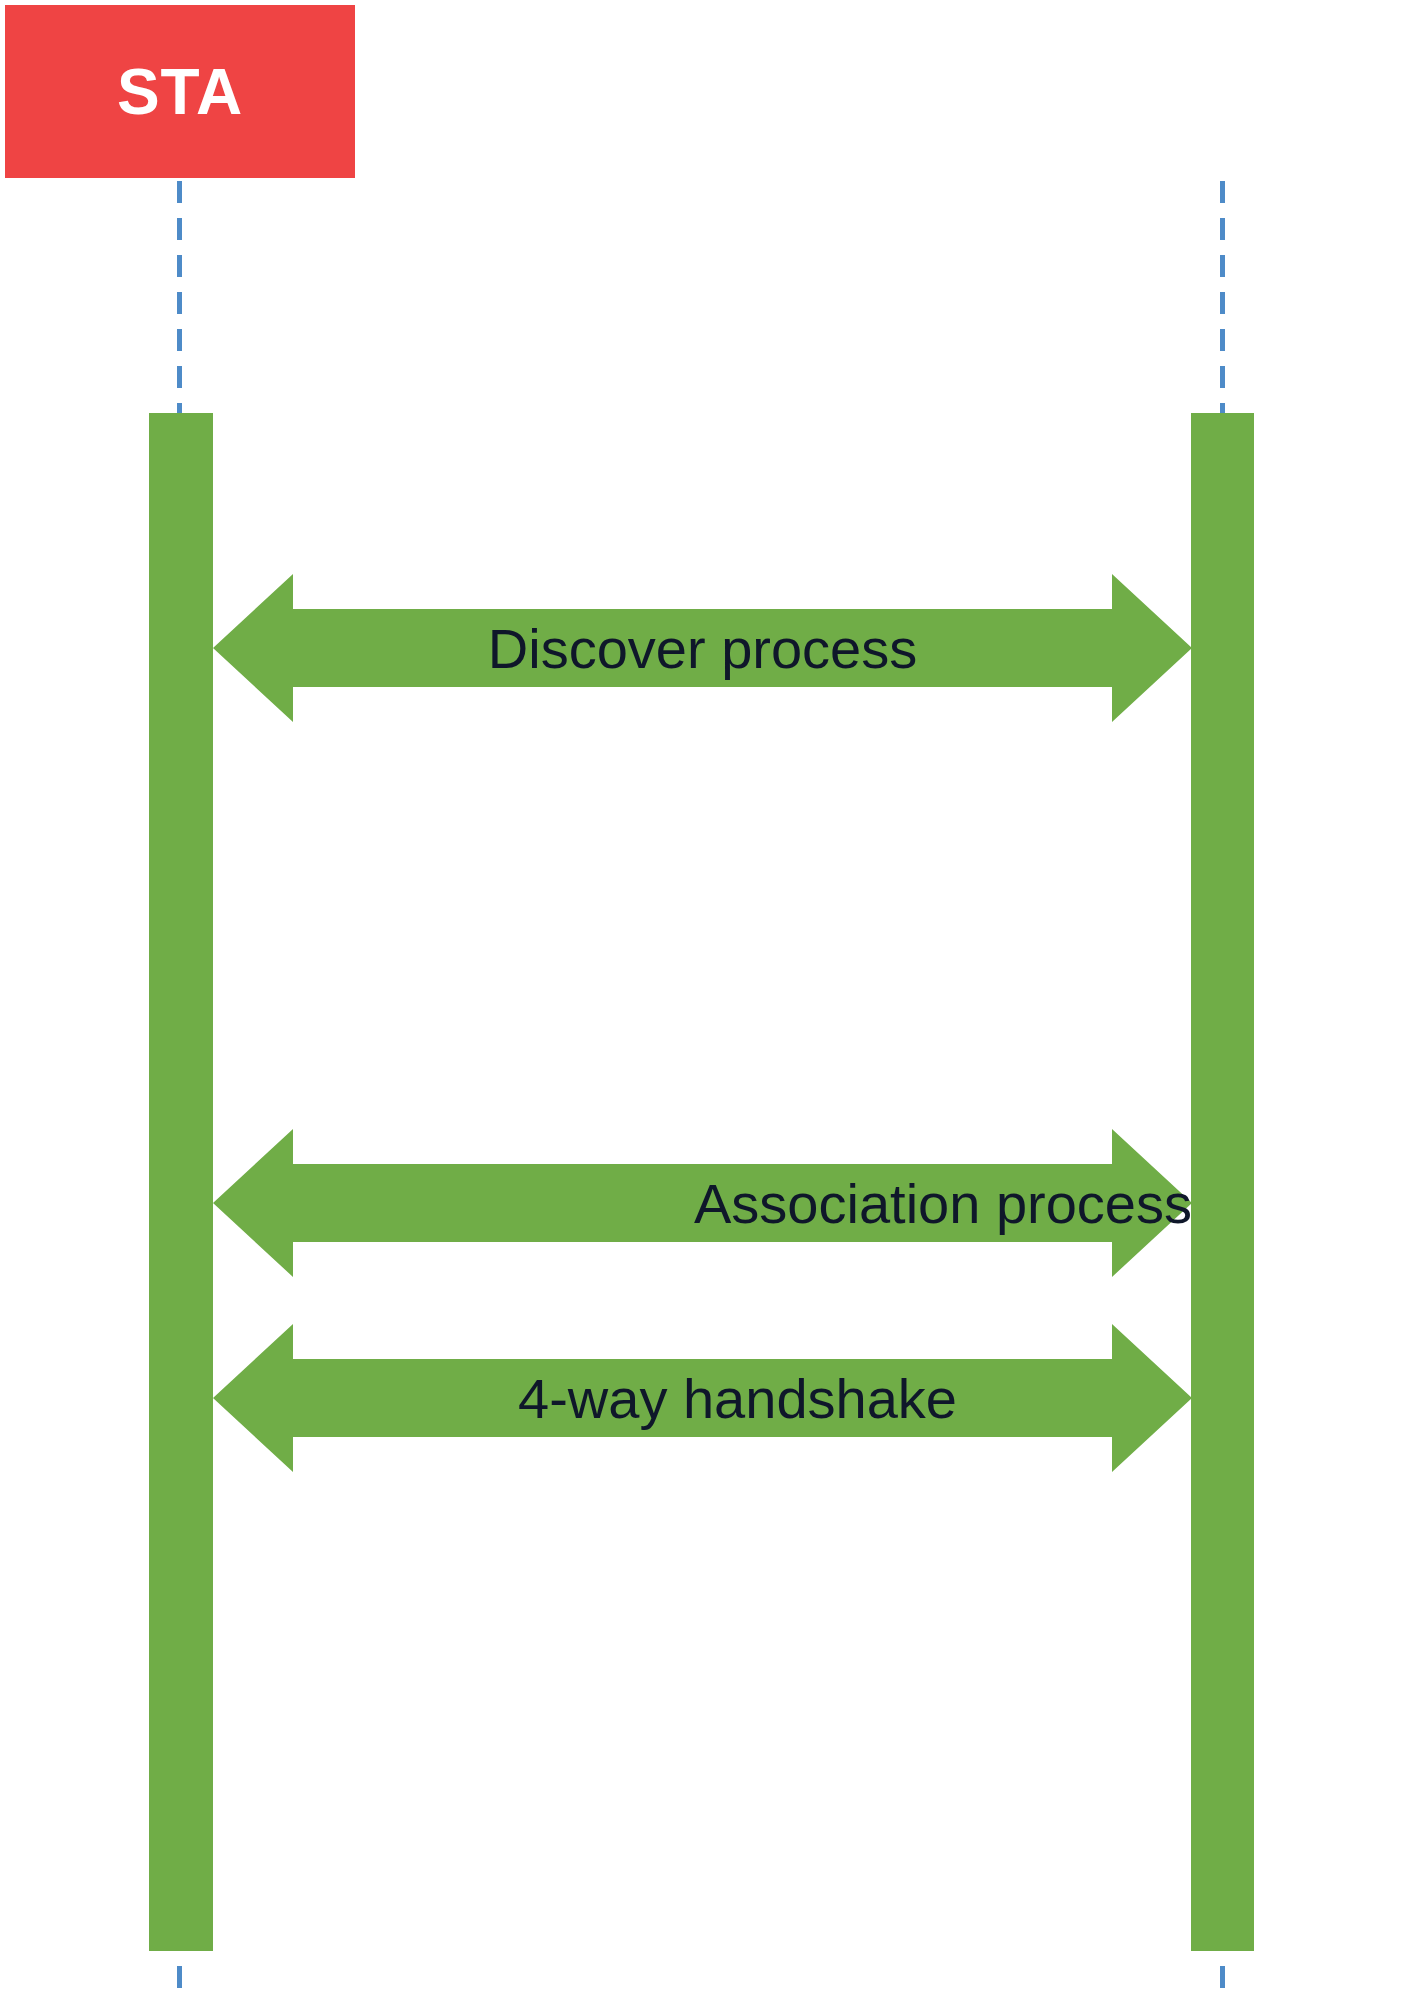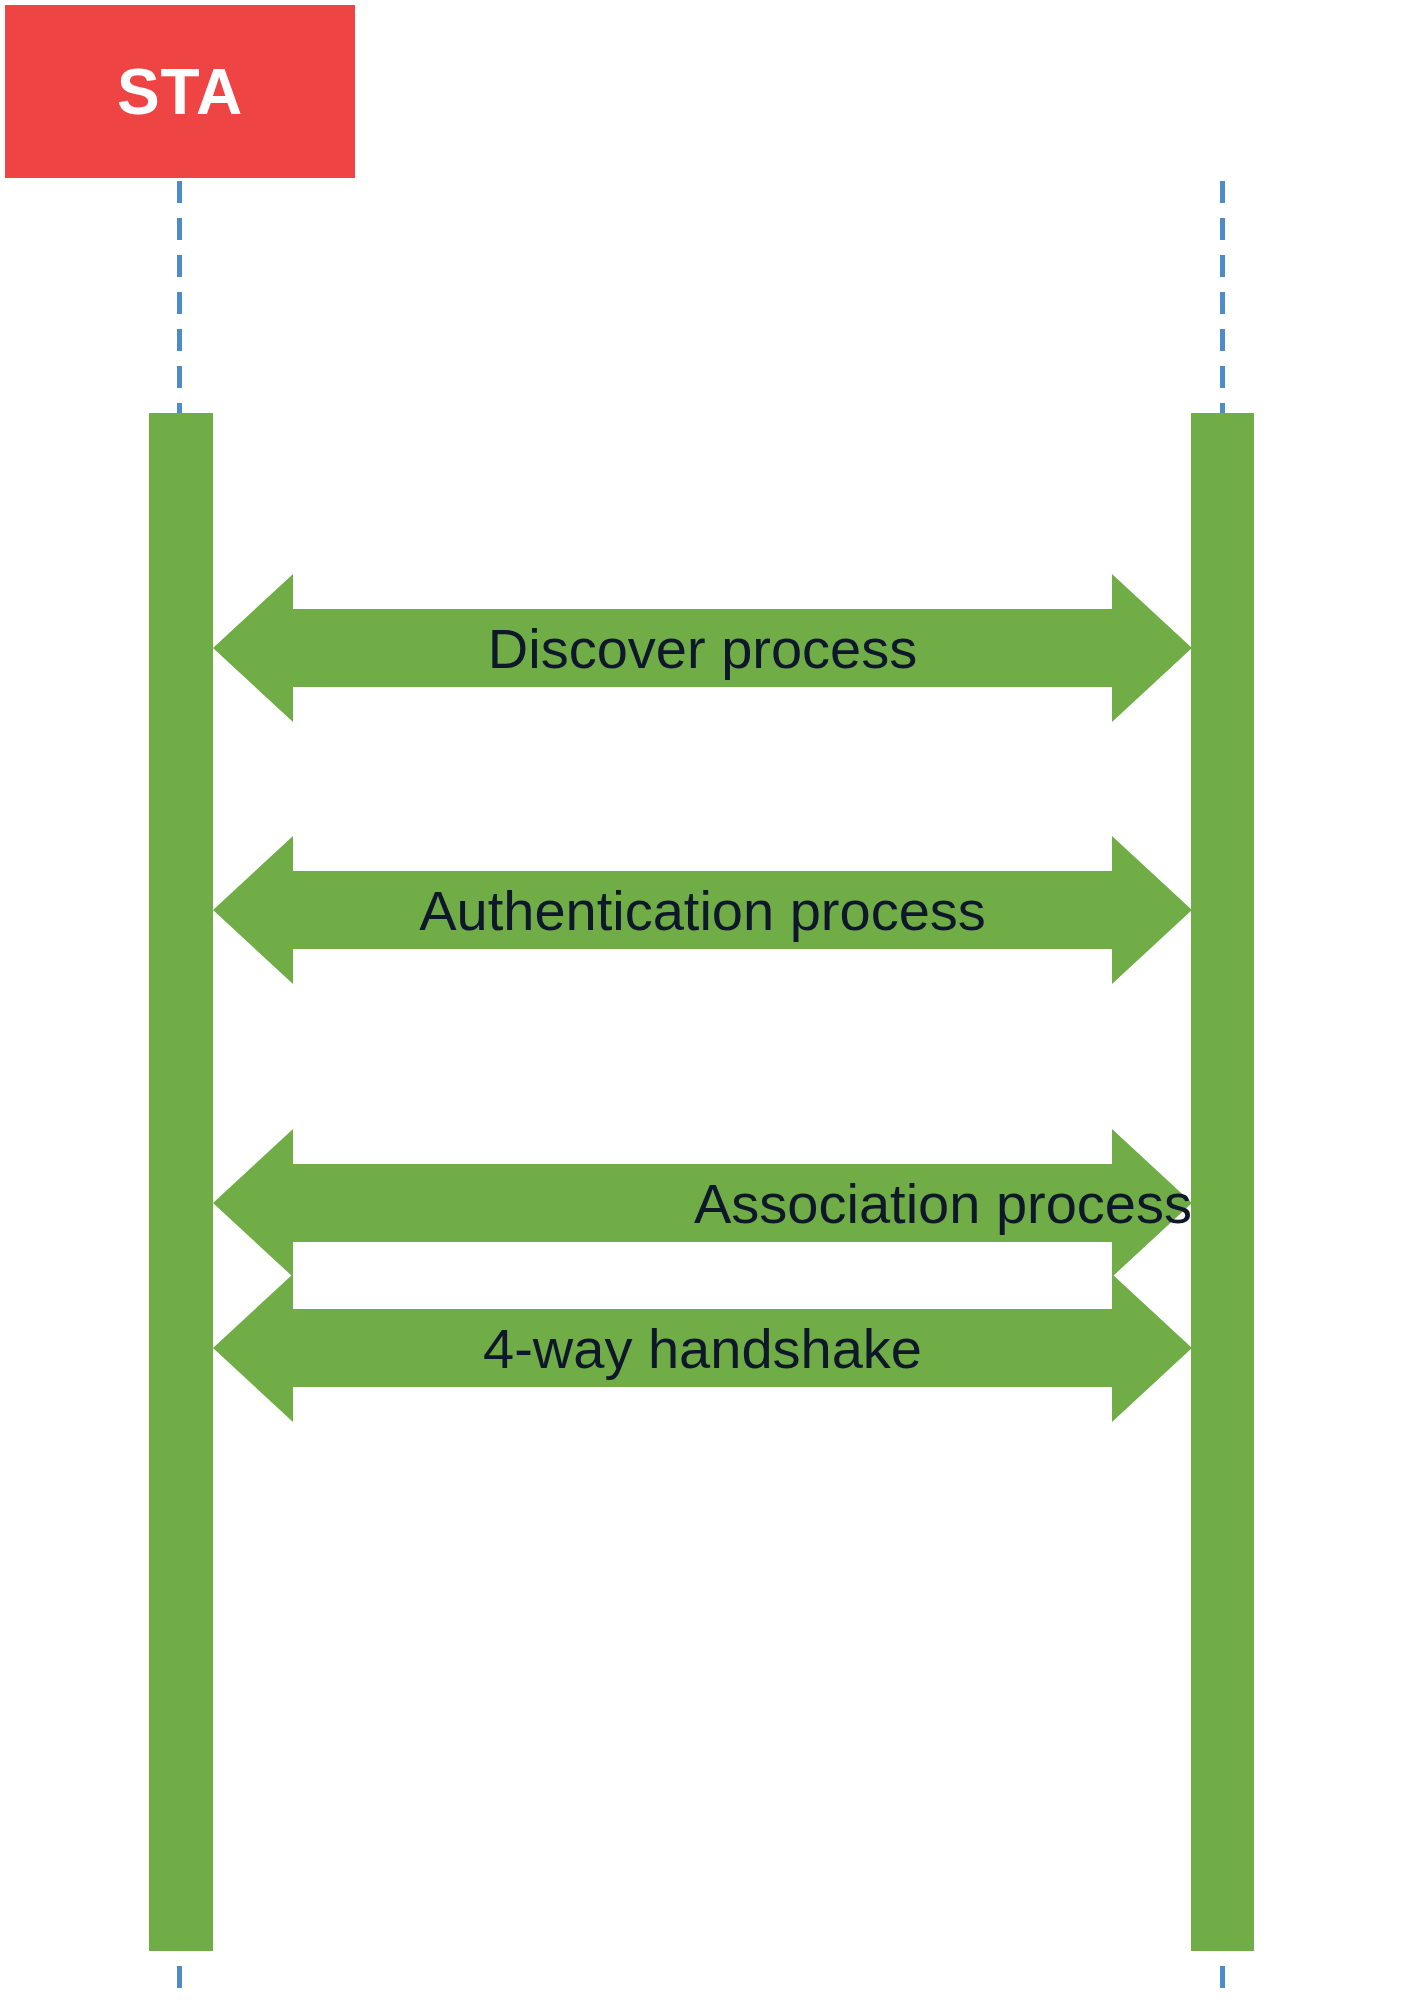--- a/index.html
+++ b/index.html
@@ -83,21 +83,21 @@
     position: relative;
     color: #0f172a;
     font-size: 56px;
     font-weight: 400;
     white-space: nowrap;
     z-index: 1;
   }
   .arrow-1 { top: 574px; }
   .arrow-2 { top: 836px; }
   .arrow-3 { top: 1129px; justify-content: flex-end; }
-  .arrow-4 { top: 1274px; }
+  .arrow-4 { top: 1324px; padding-left: 35px; }
   .arrow-5 { top: 1621px; }
 </style>
 </head>
 <body>
 
 <div class="stage">
 
   <div class="actor-box actor-sta">
     <span class="actor-label">STA</span>
   </div>
@@ -110,26 +110,20 @@
   <div class="activation-bar activation-sta"></div>
   <div class="activation-bar activation-ap"></div>
 
   <div class="message-arrow arrow-1">
     <svg viewBox="0 0 979 148" aria-hidden="true">
       <polygon class="arrow-shape" points="0,74 80,0 80,35 899,35 899,0 979,74 899,148 899,113 80,113 80,148"></polygon>
     </svg>
     <span class="arrow-label">Discover process</span>
   </div>
 
-  <div class="message-arrow arrow-2">
-    <svg viewBox="0 0 979 148" aria-hidden="true">
-      <polygon class="arrow-shape" points="0,74 80,0 80,35 899,35 899,0 979,74 899,148 899,113 80,113 80,148"></polygon>
-    </svg>
-    <span class="arrow-label">Authentication process</span>
-  </div>
 
   <div class="message-arrow arrow-3">
     <svg viewBox="0 0 979 148" aria-hidden="true">
       <polygon class="arrow-shape" points="0,74 80,0 80,35 899,35 899,0 979,74 899,148 899,113 80,113 80,148"></polygon>
     </svg>
     <span class="arrow-label">Association process</span>
   </div>
 
   <div class="message-arrow arrow-4">
     <svg viewBox="0 0 979 148" aria-hidden="true">

